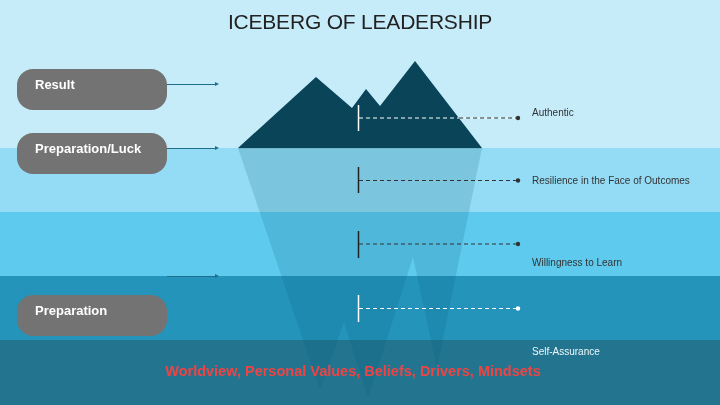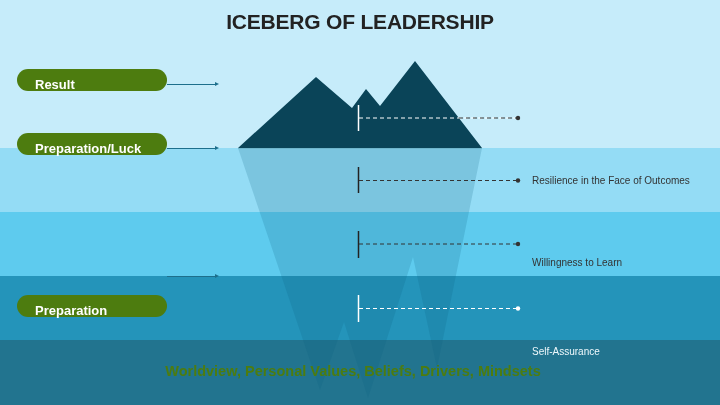--- a/index.html
+++ b/index.html
@@ -1,24 +1,24 @@
 <!DOCTYPE html>
 <html><head>
   <meta charset="utf-8">
   <style>
     html, body { margin: 0; padding: 0; }
     body { width: 720px; height: 405px; overflow: hidden; position: relative; font-family: "Liberation Sans", sans-serif; }
     .band { position: absolute; left: 0; width: 720px; }
-    .title { position: absolute; top: 10px; left: 0; width: 720px; text-align: center; font-size: 21px; font-weight: bold; color: #222; letter-spacing: -0.2px; }
-    .pill { position: absolute; left: 17px; width: 150px; height: 22px; border-radius: 16px; background: #4d7c0f; color: #fff; font-weight: bold; font-size: 13px; line-height: 31px; padding-left: 18px; box-sizing: border-box; }
+    .title { position: absolute; top: 10px; left: 0; width: 720px; text-align: center; font-size: 21px; font-weight: normal; color: #222; letter-spacing: -0.2px; }
+    .pill { position: absolute; left: 17px; width: 150px; height: 41px; border-radius: 16px; background: #737373; color: #fff; font-weight: bold; font-size: 13px; line-height: 31px; padding-left: 18px; box-sizing: border-box; }
     .arrow { position: absolute; height: 1px; background: #1d6f8c; }
     .arrow::after { content: ""; position: absolute; right: -2px; top: -2px; border-left: 4px solid #1d6f8c; border-top: 2.5px solid transparent; border-bottom: 2.5px solid transparent; }
     .label { position: absolute; left: 532px; font-size: 10px; color: #333; line-height: 13px; }
     .label.light { color: #eef8fc; margin-top: 43px; }
-    .bottom-text { position: absolute; left: 0; width: 706px; text-align: center; top: 363px; color: #4d7c0f; font-weight: bold; font-size: 14.5px; }
+    .bottom-text { position: absolute; left: 0; width: 706px; text-align: center; top: 363px; color: #ef4444; font-weight: bold; font-size: 14.5px; }
     svg { position: absolute; left: 0; top: 0; }
   </style>
 </head>
 <body>
 
 <div class="band" style="top:0;height:148px;background:#c6ecfa;"></div>
 <div class="band" style="top:148px;height:64px;background:#94dcf5;"></div>
 <div class="band" style="top:212px;height:64px;background:#5ecbee;"></div>
 <div class="band" style="top:276px;height:64px;background:#2494ba;"></div>
 <div class="band" style="top:340px;height:65px;background:#22748f;"></div>
@@ -59,18 +59,19 @@
 <div class="pill" style="top:69px;">Result</div>
 <div class="arrow" style="top:84px;left:167px;width:50px;"></div>
 
 <div class="pill" style="top:133px;">Preparation/Luck</div>
 <div class="arrow" style="top:148px;left:167px;width:50px;"></div>
 
 <div class="pill" style="top:261px;margin-top:34px;">Preparation</div>
 <div class="arrow" style="top:276px;left:167px;width:50px;"></div>
 
 <div class="label" style="top:106px;">
+  <div>Authentic</div>
 </div>
 <div class="label" style="top:174px;">Resilience in the Face of Outcomes</div>
 <div class="label" style="top:256px;text-align:right;">Willingness to Learn</div>
 <div class="label light" style="top:302px;">Self-Assurance</div>
 
 <div class="bottom-text">Worldview, Personal Values, Beliefs, Drivers, Mindsets</div>
 
 </body></html>

